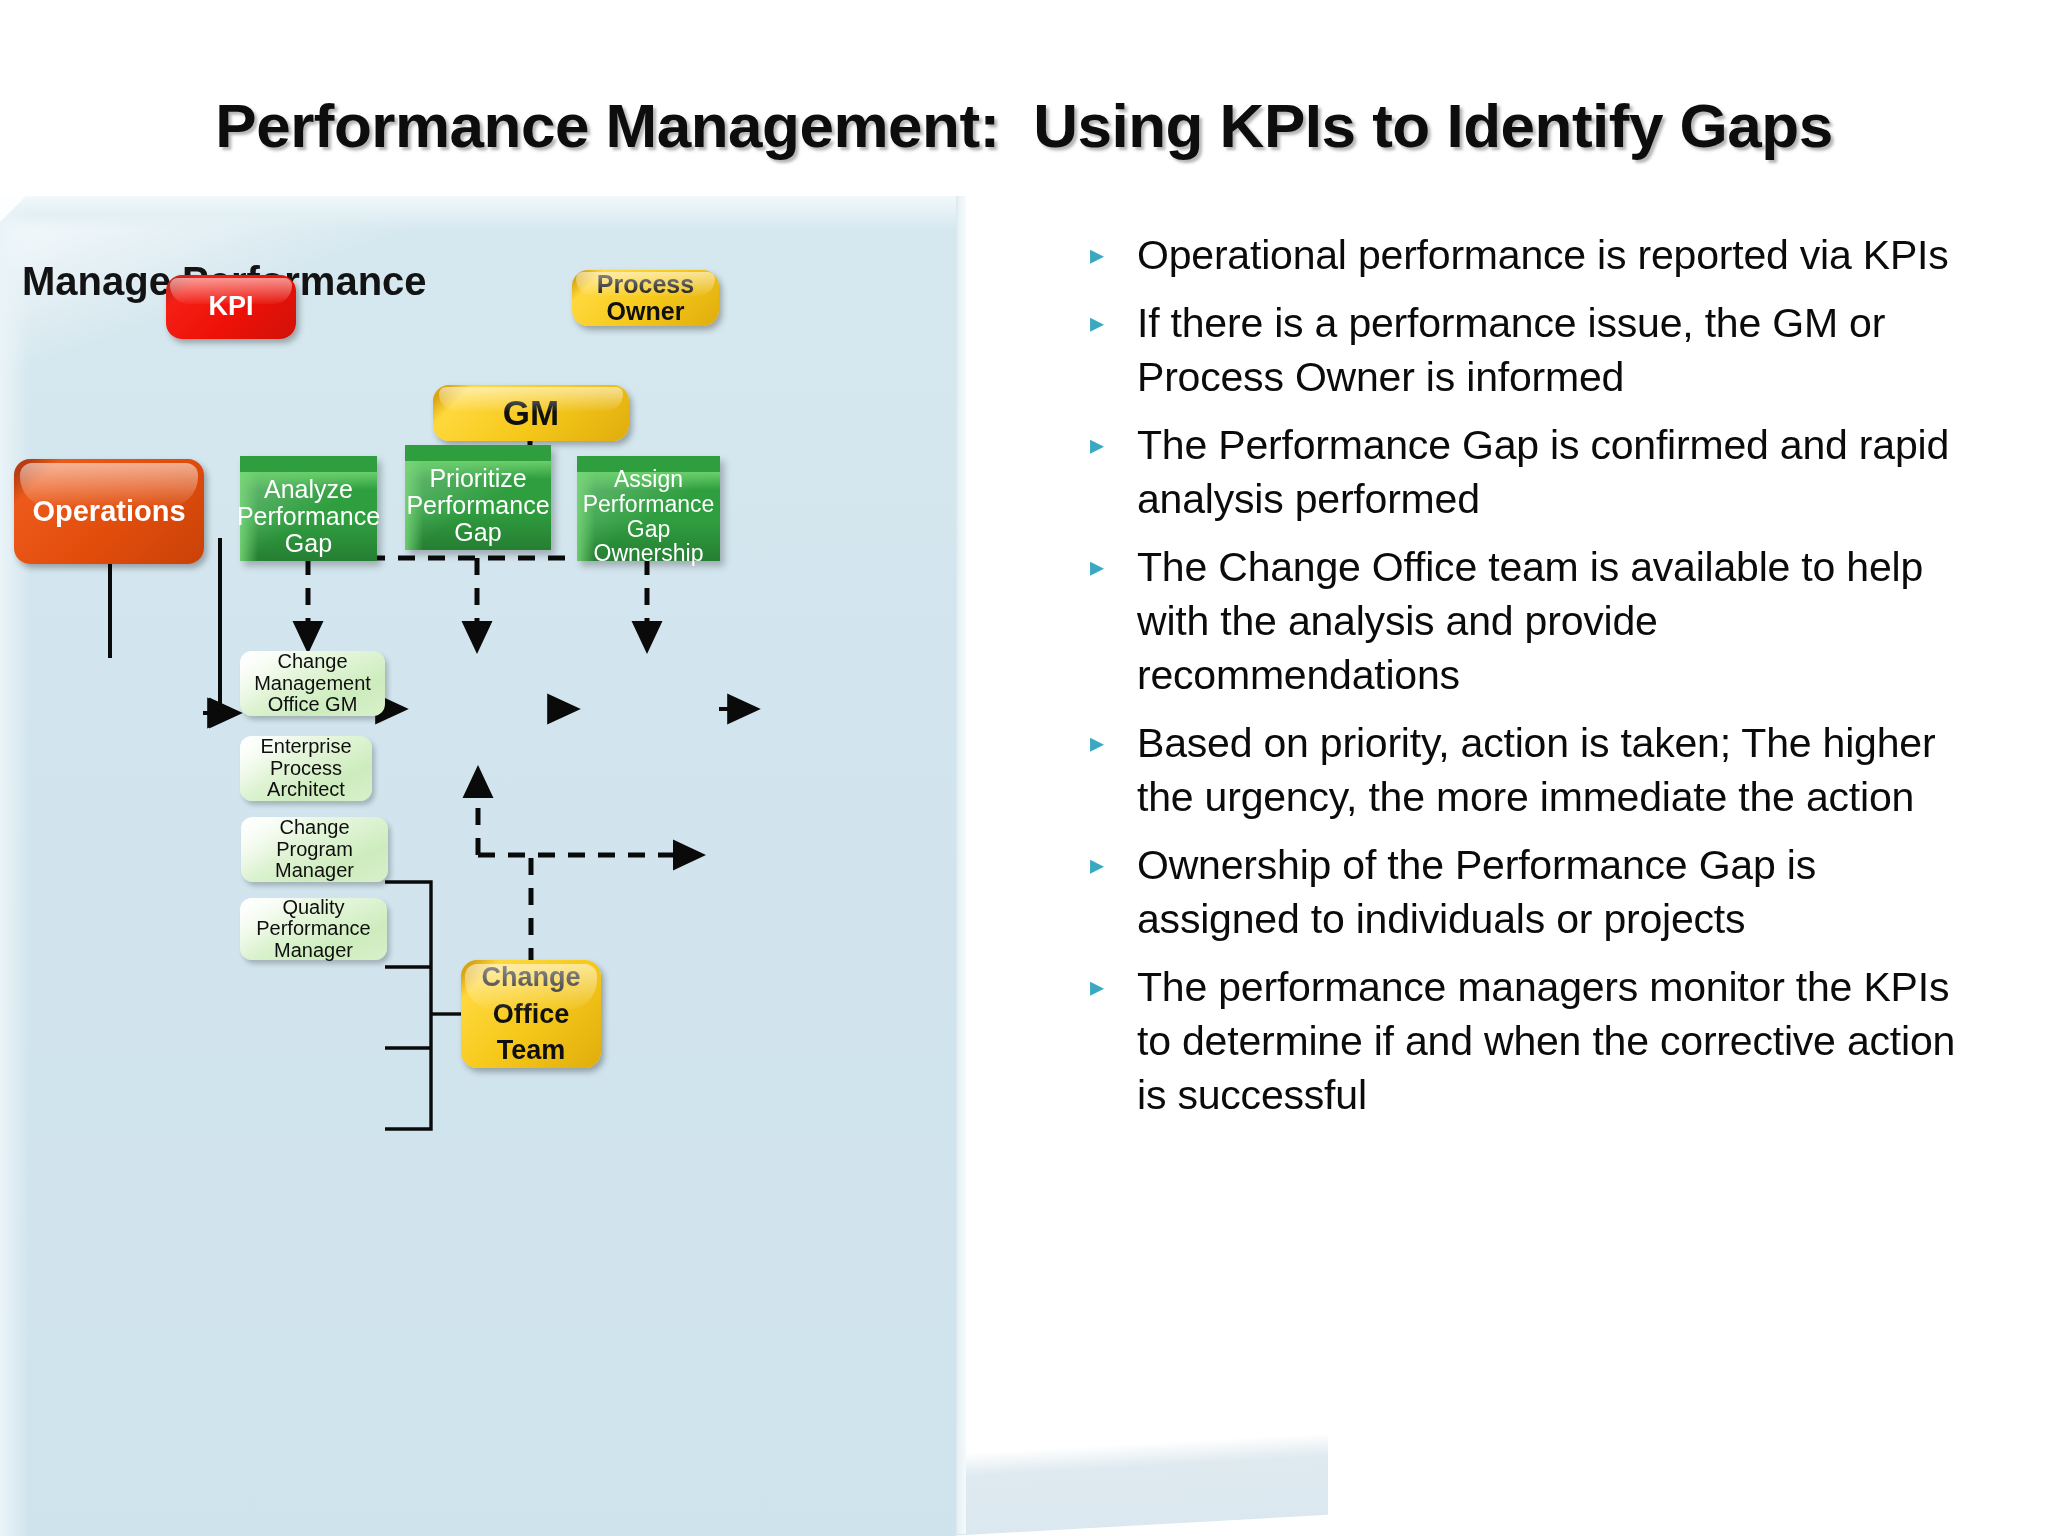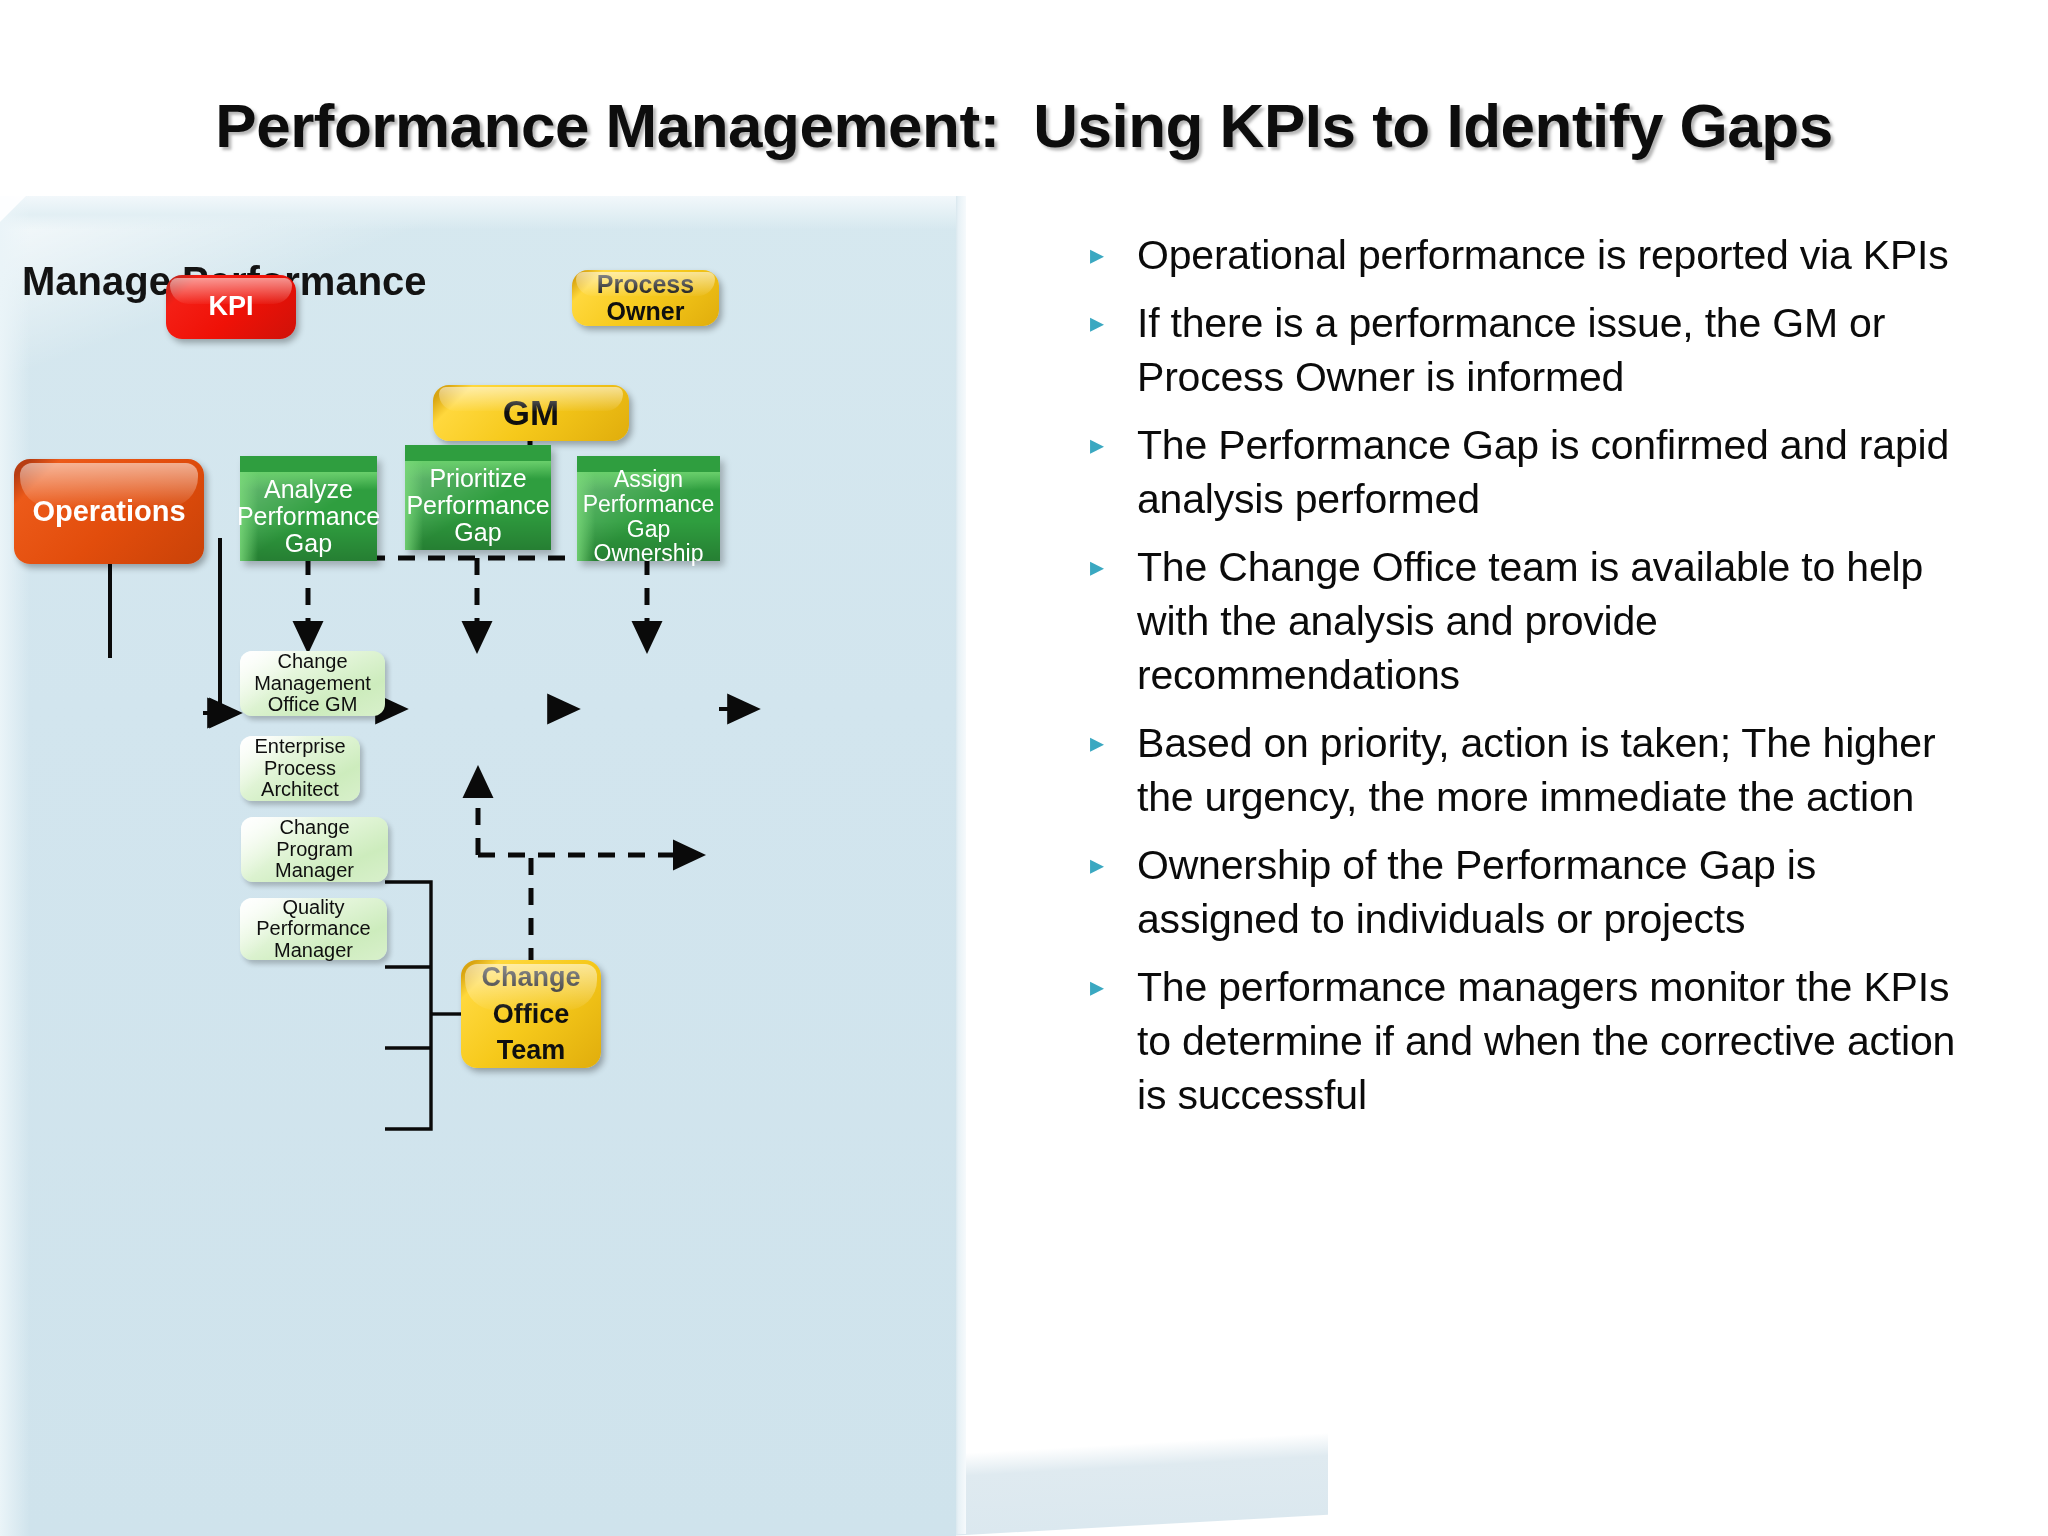--- a/index.html
+++ b/index.html
@@ -363,21 +363,21 @@
 Gap
 Ownership</span>
   </div>
 
   <div class="node n-lightgreen" style="left:240px; top:455px; width:145px; height:65px;">
     <span class="lbl" style="position:relative;z-index:2;">Change
 Management
 Office GM</span>
   </div>
 
-  <div class="node n-lightgreen" style="left:240px; top:540px; width:120px; height:65px;">
+  <div class="node n-lightgreen" style="left:240px; top:540px; width:132px; height:65px;">
     <span class="lbl" style="position:relative;z-index:2;">Enterprise
 Process
 Architect</span>
   </div>
 
   <div class="node n-lightgreen" style="left:241px; top:621px; width:147px; height:65px;">
     <span class="lbl" style="position:relative;z-index:2;">Change
 Program
 Manager</span>
   </div>

